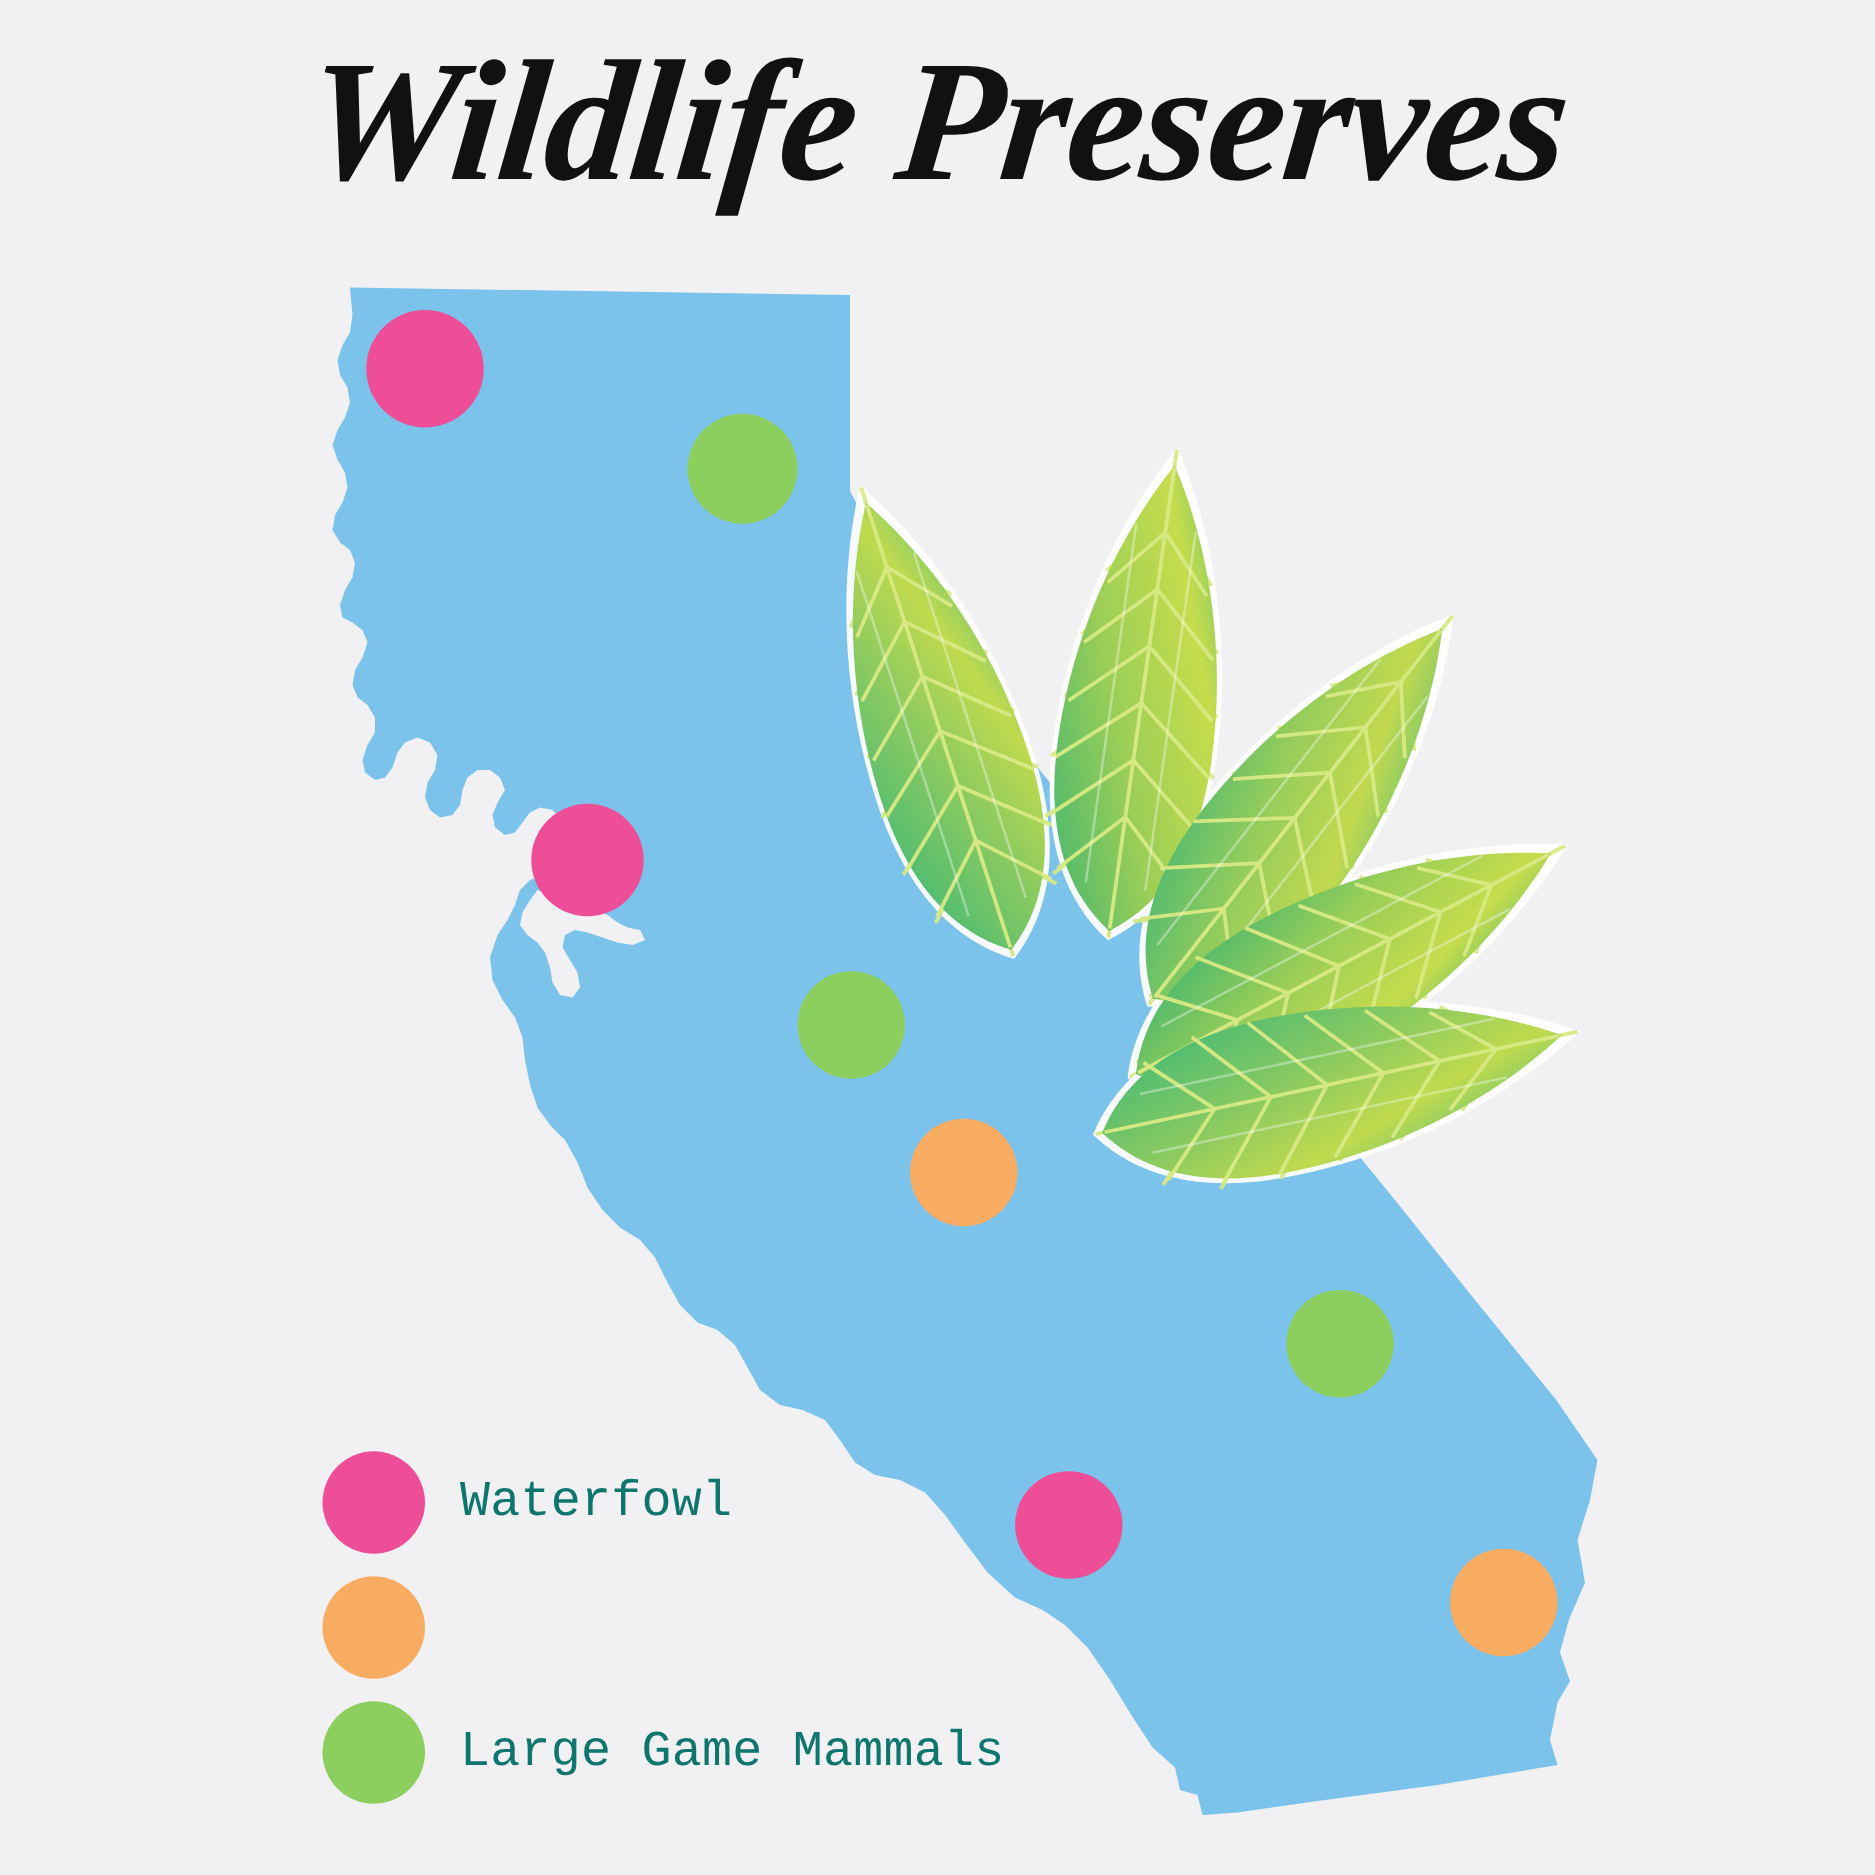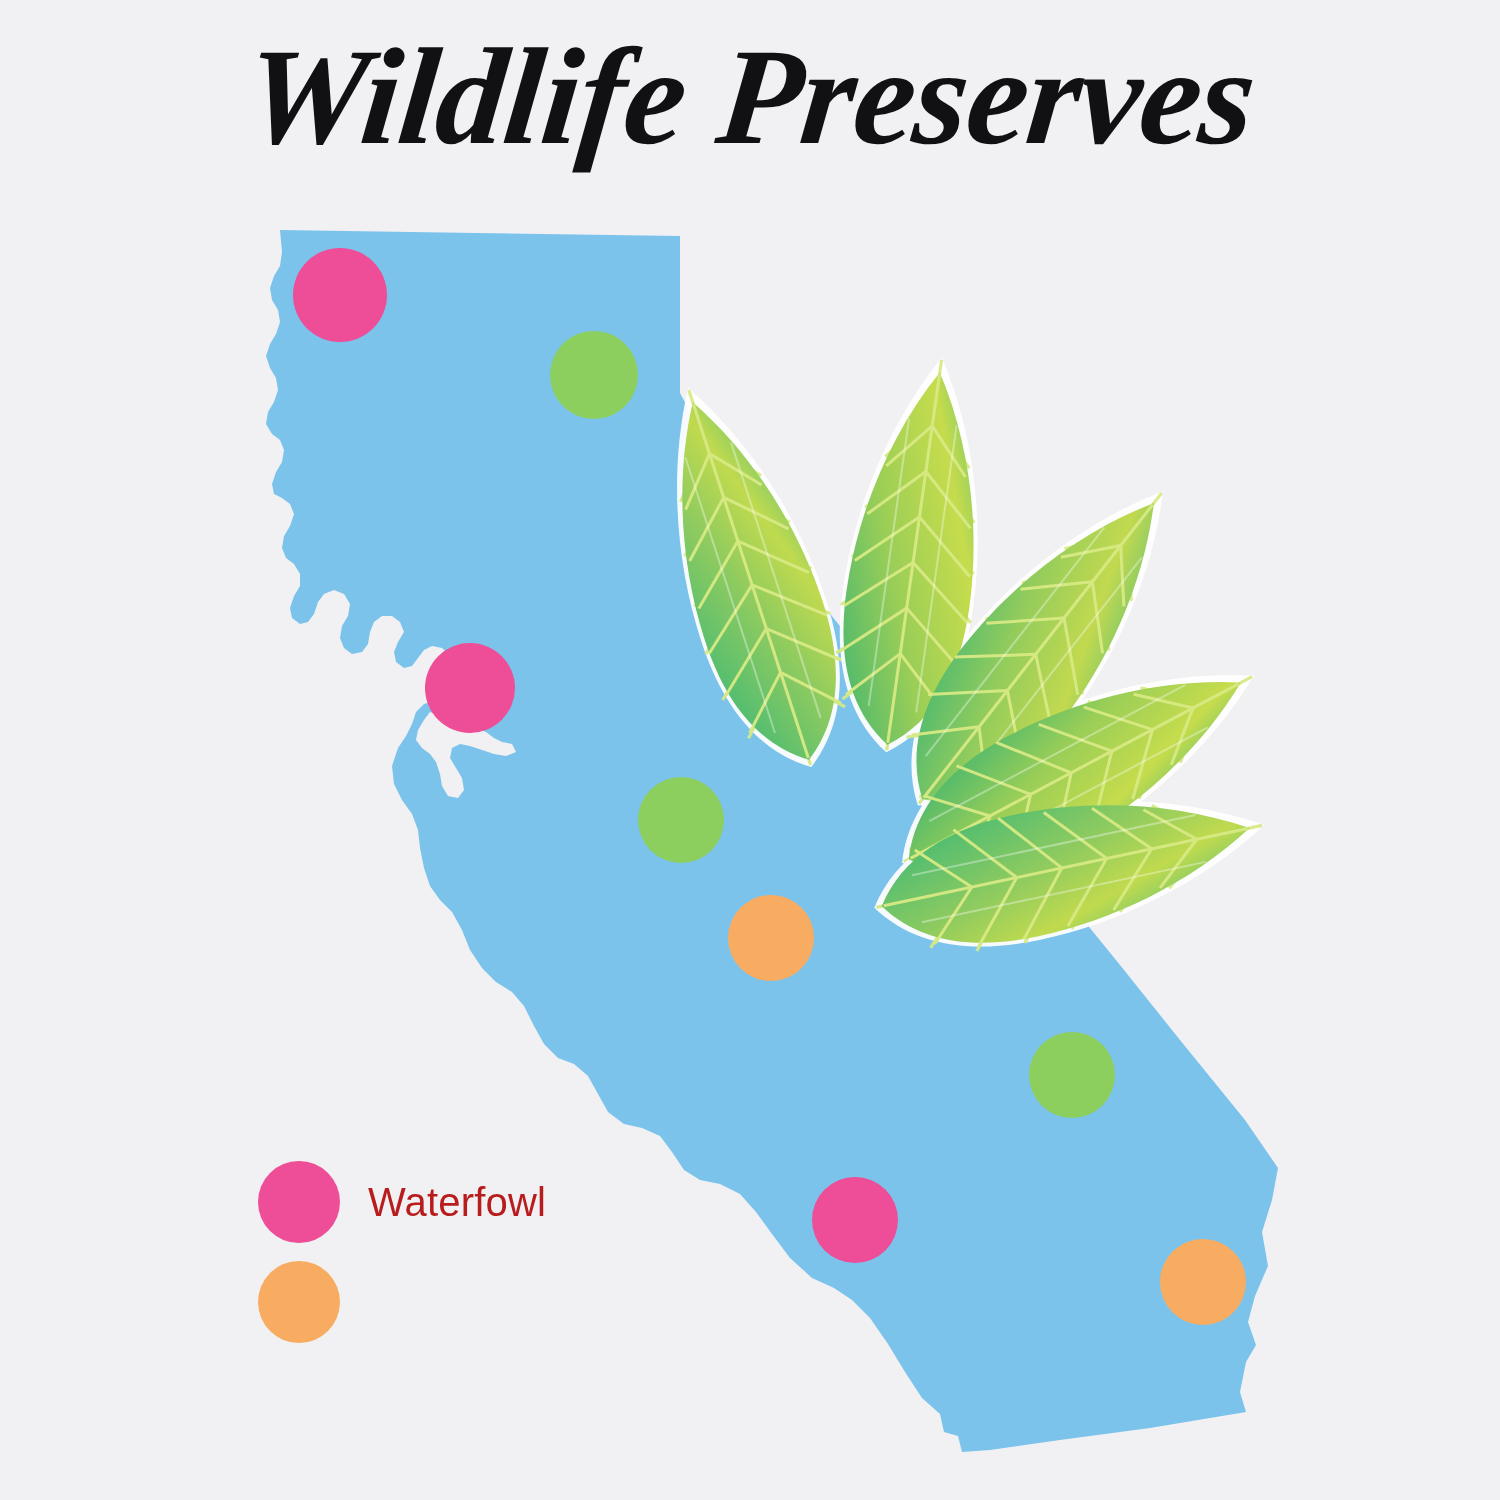--- a/index.html
+++ b/index.html
@@ -61,23 +61,23 @@
     height: 100px;
   }
   .legend-swatch {
     width: 82px;
     height: 82px;
     border-radius: 50%;
     flex: 0 0 auto;
   }
   .legend-label {
     margin-left: 28px;
-    font-family: Liberation Sans, sans-serif;
+    font-family: Liberation Mono, monospace;
     font-size: 40px;
-    color: #b91c1c;
+    color: #0f766e;
     white-space: nowrap;
     letter-spacing: 0.2px;
   }
 </style>
 </head>
 <body>
 
 <div id="stage" style="background: rgb(241, 241, 243);">
 
   <div id="title">Wildlife Preserves</div>
@@ -397,15 +397,19 @@
 
     <div class="legend-row">
       <span class="legend-swatch" style="background: rgb(238, 77, 151);"></span>
       <span class="legend-label">Waterfowl</span>
     </div>
 
     <div class="legend-row">
       <span class="legend-swatch" style="background: rgb(248, 172, 98);"></span>
     </div>
 
+    <div class="legend-row">
+      <span class="legend-swatch" style="background: rgb(140, 207, 94);"></span>
+      <span class="legend-label">Large Game Mammals</span>
+    </div>
 
   </div>
 </div>
 
 </body></html>

